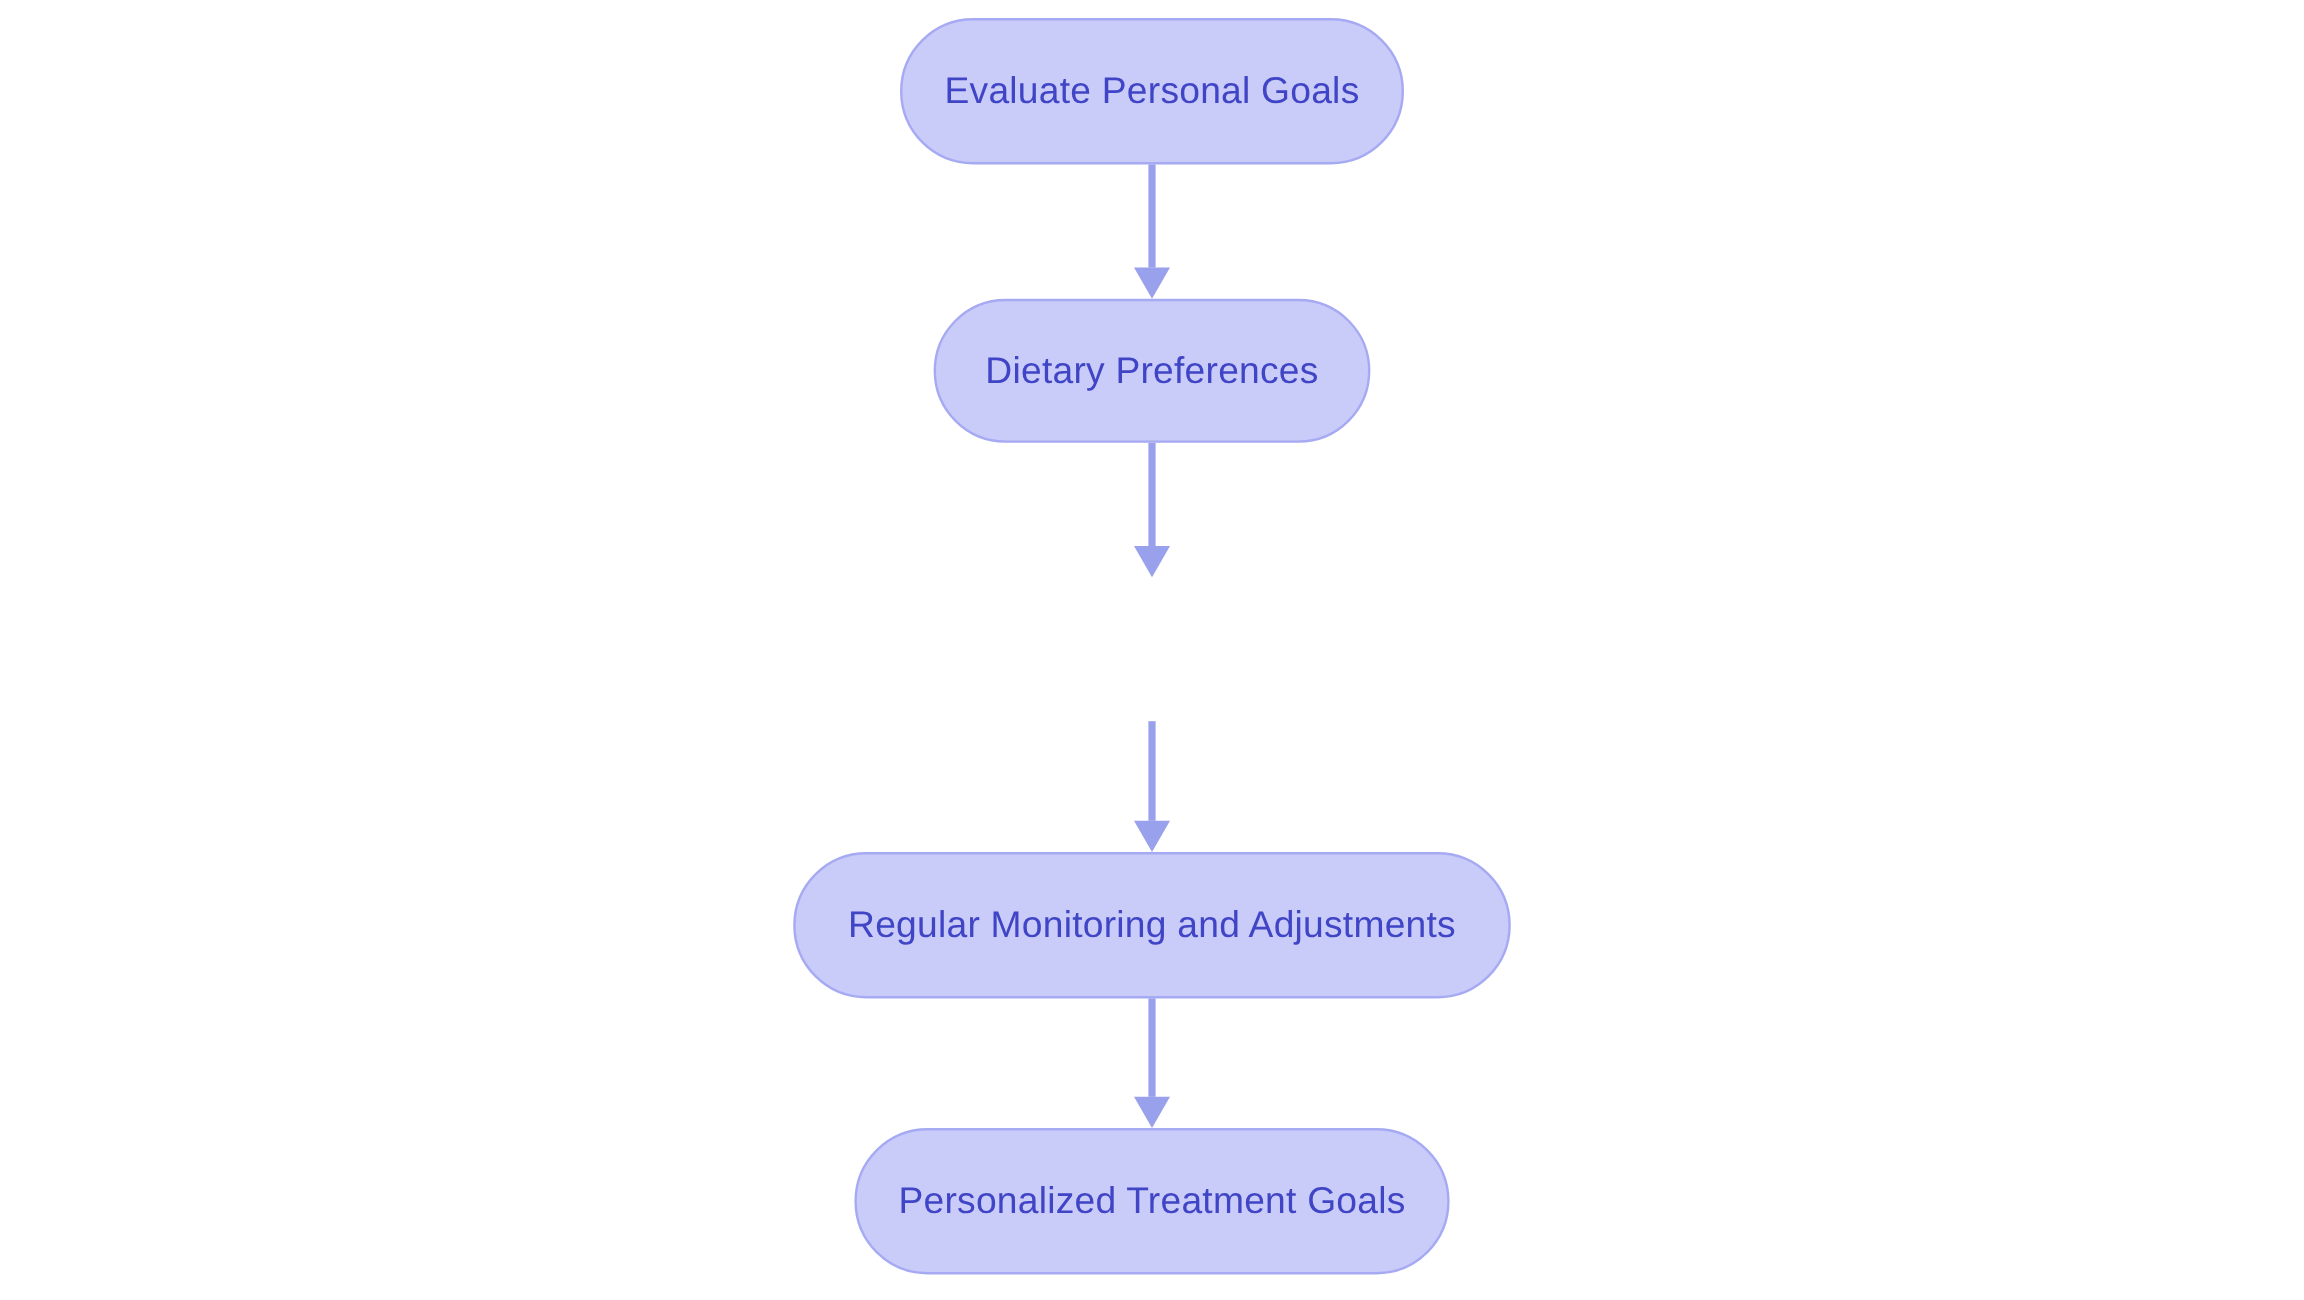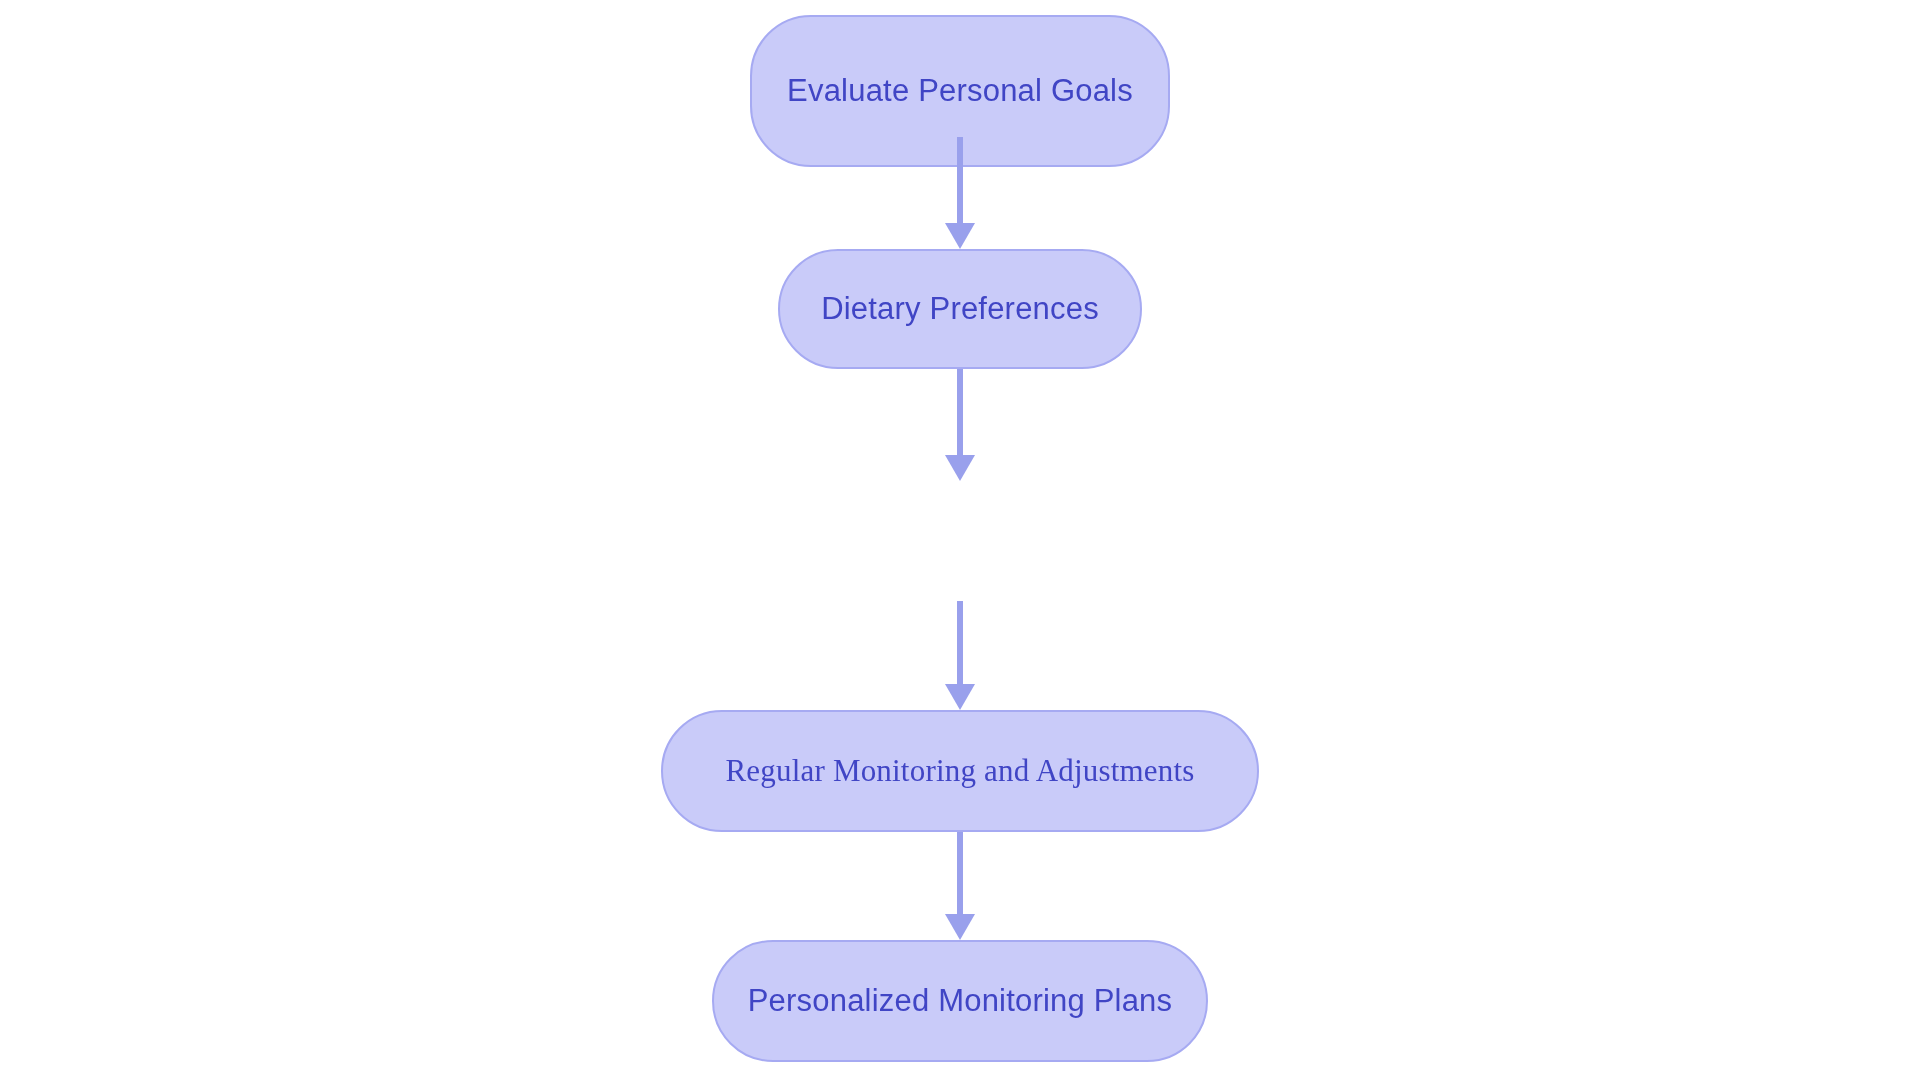--- a/index.html
+++ b/index.html
@@ -29,24 +29,24 @@
     border: 2px solid var(--node-border);
     border-radius: 61px;
     display: flex;
     align-items: center;
     justify-content: center;
     color: var(--node-text);
     font-size: 31px;
     letter-spacing: 0.2px;
     white-space: nowrap;
   }
-  .n1 { left: 750px;  top: 15px;  width: 420px; height: 152px; }
+  .n1 { left: 750px;  top: 15px;  width: 420px; height: 122px; }
   .n2 { left: 778px;  top: 249px; width: 364px; height: 120px; text-align: right; }
   .n3 { left: 826px;  top: 481px; width: 268px; height: 120px; }
-  .n4 { left: 661px;  top: 710px; width: 598px; height: 122px; font-family: Liberation Serif, serif; }
+  .n4 { left: 661px;  top: 710px; width: 598px; height: 122px; }
   .n5 { left: 712px;  top: 940px; width: 496px; height: 122px; }
 
   .arrow {
     position: absolute;
     left: 945px;
     width: 30px;
     display: flex;
     flex-direction: column;
     align-items: center;
   }
@@ -99,16 +99,16 @@
   <div class="node n4">
     <span class="node-label">Regular Monitoring and Adjustments</span>
   </div>
 
   <div class="arrow a4">
     <div class="arrow-line"></div>
     <div class="arrow-head"></div>
   </div>
 
   <div class="node n5">
-    <span class="node-label">Personalized Monitoring Plans</span>
+    <span class="node-label">Personalized Treatment Goals</span>
   </div>
 
 </div>
 
 </body></html>

